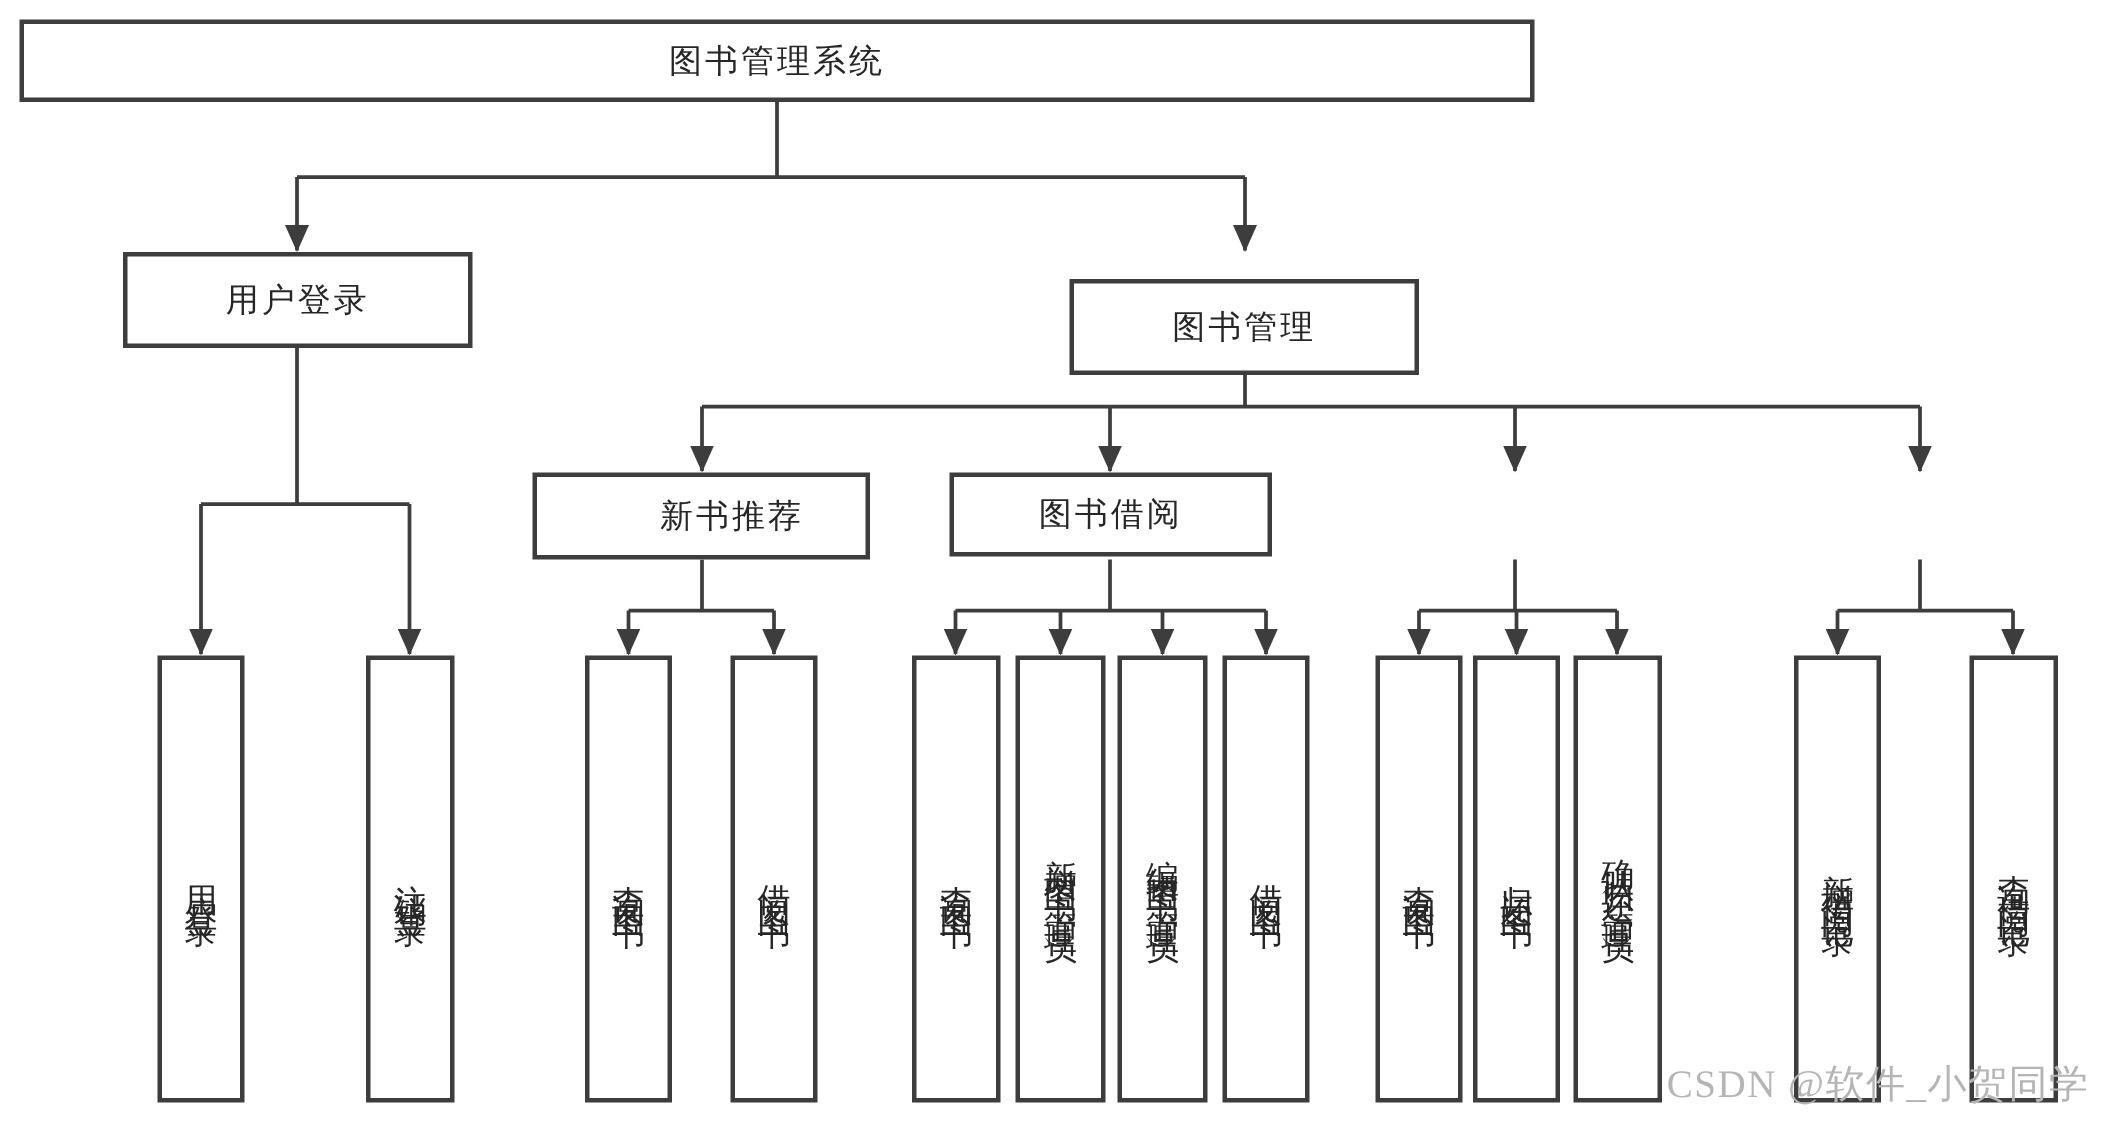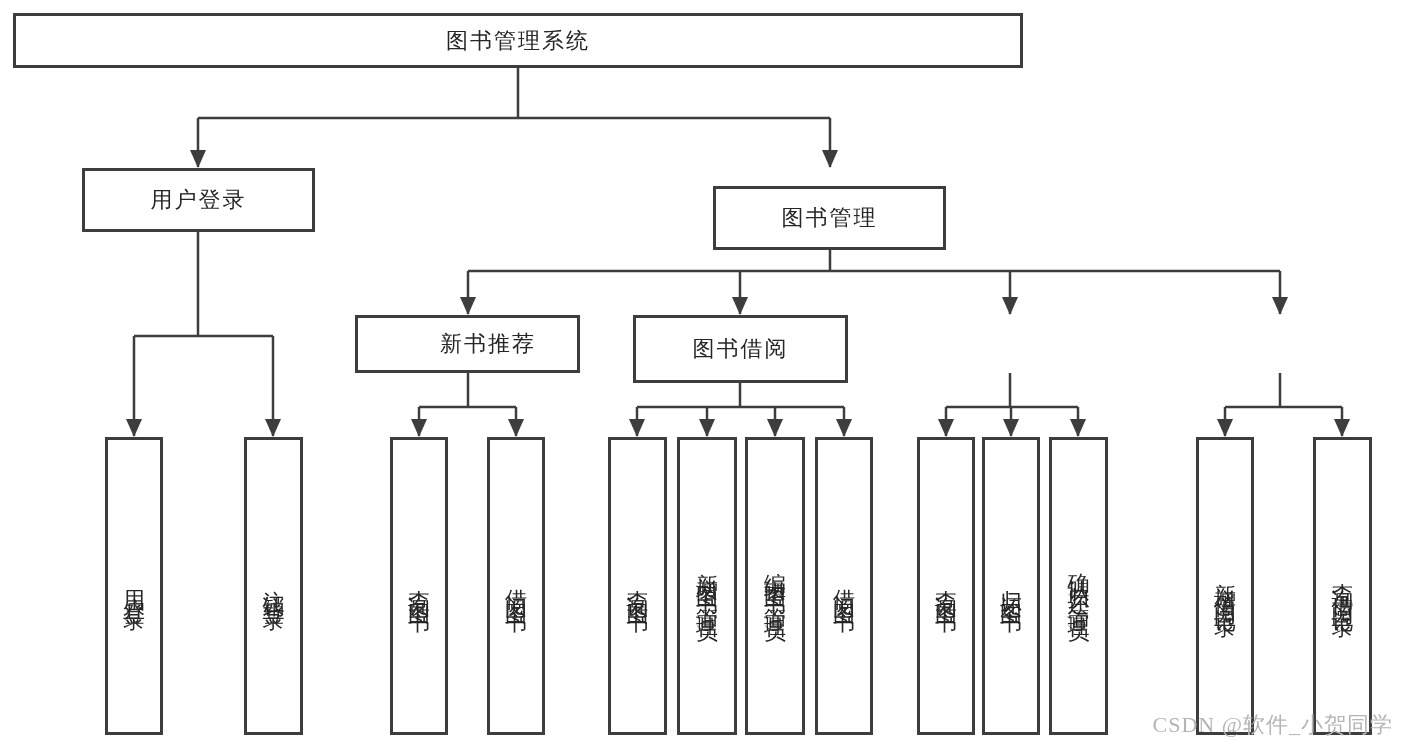--- a/index.html
+++ b/index.html
@@ -32,21 +32,21 @@
   .vbox span{
     writing-mode:vertical-rl;
     text-orientation:mixed;
     line-height:1;
     letter-spacing:7px;
     font-size:22px;
   }
   .watermark{
     position:absolute;
     right:12px;bottom:7px;
-    font-size:22px;letter-spacing:1px;
+    font-size:26px;letter-spacing:1px;
     color:var(--wm);
     z-index:3;
     white-space:nowrap;
   }
 </style>
 </head>
 <body>
 
 <div class="stage">
 
@@ -119,21 +119,21 @@
   <div class="box" style="left:82px;top:168px;width:233px;height:64px;">
     <span>用户登录</span>
   </div>
   <div class="box" style="left:713px;top:168px;width:233px;height:64px;margin-top:18px;">
     <span>图书管理</span>
   </div>
 
   <div class="box" style="left:355px;top:315px;width:225px;height:58px;padding-left:41px;">
     <span>新书推荐</span>
   </div>
-  <div class="box" style="left:633px;top:315px;width:215px;height:68px;">
+  <div class="box" style="left:633px;top:315px;width:215px;height:56px;">
     <span>图书借阅</span>
   </div>
 
   <div class="box vbox" style="left:105px;top:437px;width:58px;height:298px;">
     <span>用户登录</span>
   </div>
   <div class="box vbox" style="left:244px;top:437px;width:59px;height:298px;">
     <span>注销登录</span>
   </div>
 

